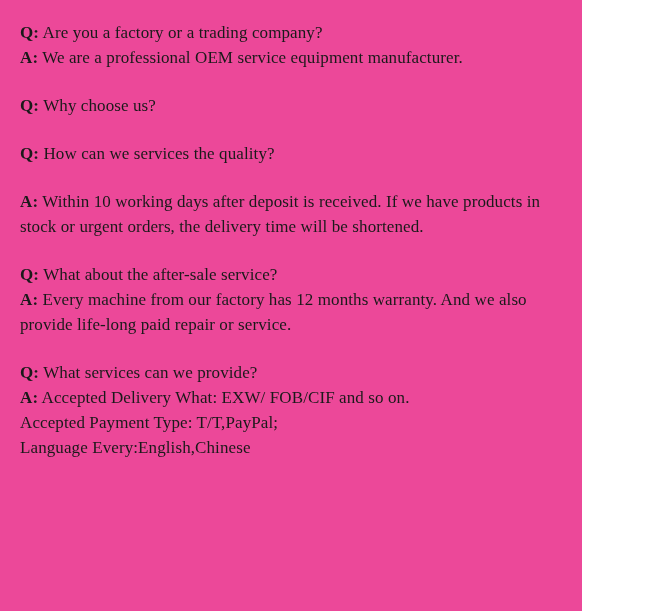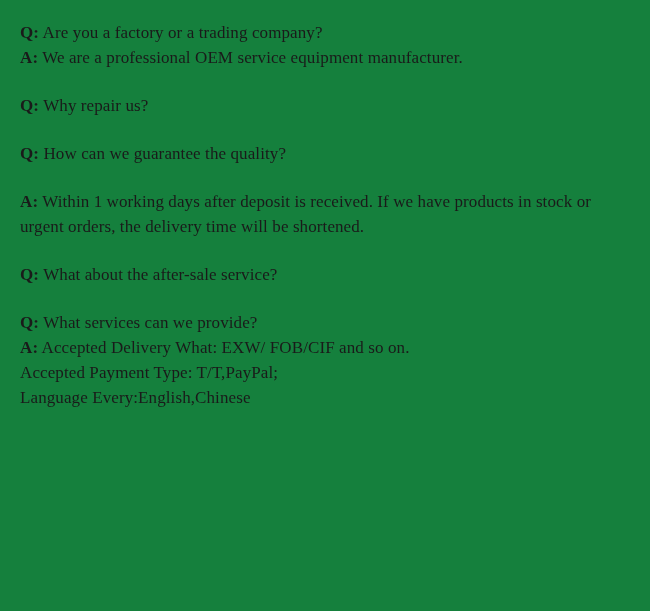--- a/index.html
+++ b/index.html
@@ -9,24 +9,24 @@
   }
   body {
     width: 650px;
     height: 611px;
     overflow: hidden;
     font-family: "Liberation Serif", "DejaVu Serif", serif;
     color: #1a1a1a;
   }
   .page {
     box-sizing: border-box;
-    width: 650px;
+    width: 582px;
     height: 611px;
     padding: 20px 18px 0 20px;
-    background: #15803d;
+    background: #ec4899;
   }
   .qa {
     margin: 0 0 23px 0;
   }
   .qa:last-child {
     margin-bottom: 16px;
   }
   .line {
     margin: 0;
     font-size: 17px;
@@ -41,33 +41,34 @@
 <body>
 
 <div class="page">
 
   <div class="qa">
     <p class="line"><b class="label">Q:</b> <span>Are you a factory or a trading company?</span></p>
     <p class="line"><b class="label">A:</b> <span>We are a professional OEM service equipment manufacturer.</span></p>
   </div>
 
   <div class="qa">
-    <p class="line"><b class="label">Q:</b> <span>Why repair us?</span></p>
+    <p class="line"><b class="label">Q:</b> <span>Why choose us?</span></p>
   </div>
 
   <div class="qa">
-    <p class="line"><b class="label">Q:</b> <span>How can we guarantee the quality?</span></p>
+    <p class="line"><b class="label">Q:</b> <span>How can we services the quality?</span></p>
   </div>
 
   <div class="qa">
-    <p class="line"><b class="label">A:</b> <span>Within 1 working days after deposit is received. If we have products in stock or urgent orders, the delivery time will be shortened.</span></p>
+    <p class="line"><b class="label">A:</b> <span>Within 10 working days after deposit is received. If we have products in stock or urgent orders, the delivery time will be shortened.</span></p>
   </div>
 
   <div class="qa">
     <p class="line"><b class="label">Q:</b> <span>What about the after-sale service?</span></p>
+    <p class="line"><b class="label">A:</b> <span>Every machine from our factory has 12 months warranty. And we also provide life-long paid repair or service.</span></p>
   </div>
 
   <div class="qa">
     <p class="line"><b class="label">Q:</b> <span>What services can we provide?</span></p>
     <p class="line"><b class="label">A:</b> <span>Accepted Delivery What: EXW/ FOB/CIF and so on.</span></p>
     <p class="line">Accepted Payment Type: T/T,PayPal;</p>
     <p class="line">Language Every:English,Chinese</p>
   </div>
 
 </div>

